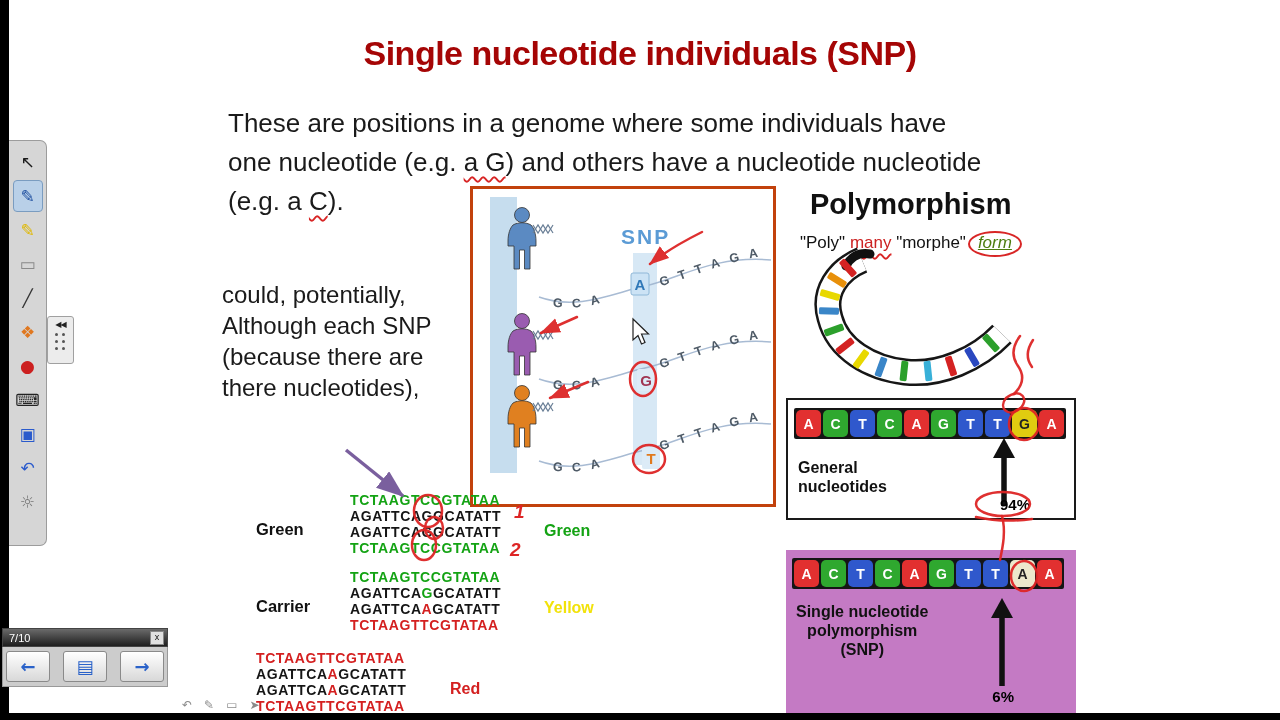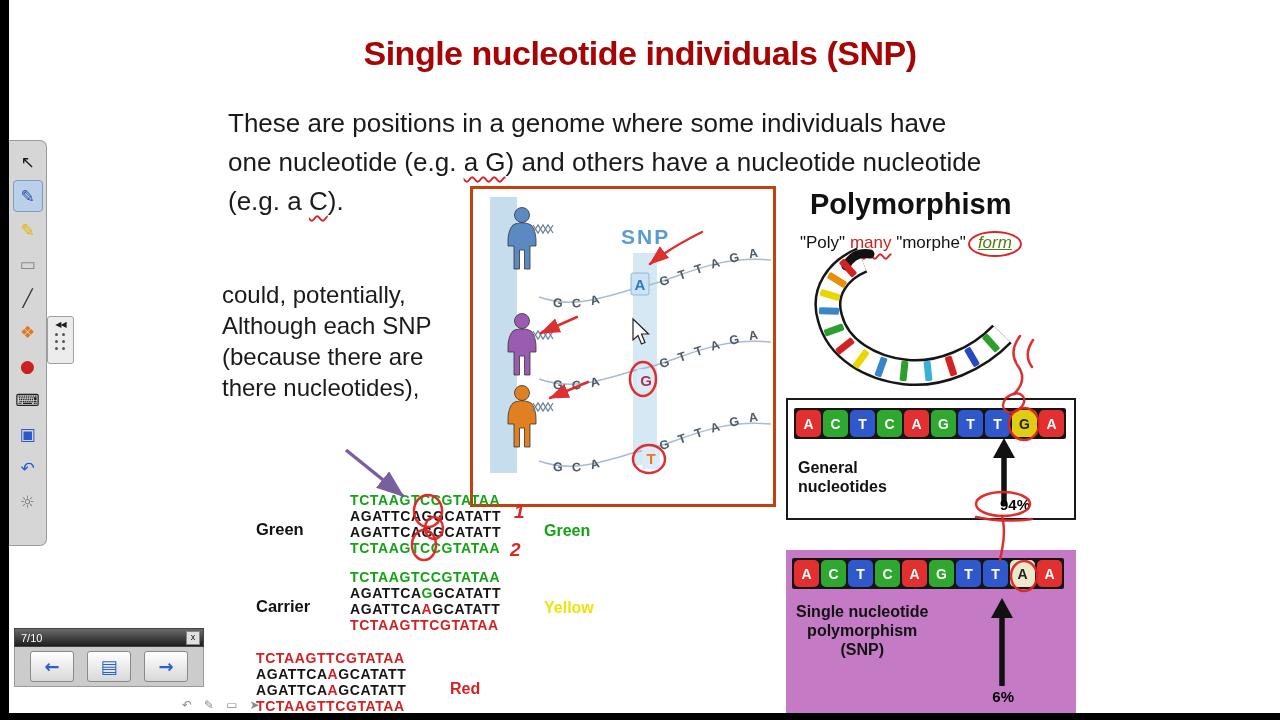--- a/index.html
+++ b/index.html
@@ -62,21 +62,21 @@
   .genotype{position:absolute;left:256px;top:492px;width:340px;height:226px;}
   .grow{position:absolute;left:0;display:flex;align-items:flex-start;}
   .grow:nth-child(1){top:0;}
   .grow:nth-child(2){top:77px;}
   .grow:nth-child(3){top:158px;}
   .g-label{width:94px;font-size:16.5px;font-weight:bold;padding-top:28px;color:#111;}
   .g-seqs{width:168px;font-size:14px;line-height:16px;font-weight:bold;letter-spacing:.6px;white-space:nowrap;}
   .g-color{padding-left:26px;padding-top:30px;font-size:16px;font-weight:bold;}
 
   
-  .pagenav{position:absolute;left:2px;top:628px;width:190px;z-index:30;margin-left:12px;}
+  .pagenav{position:absolute;left:2px;top:628px;width:166px;z-index:30;}
   .pagenav-title{height:17px;background:linear-gradient(#6a6a6a,#1e1e1e);color:#fff;font-size:11px;
                  display:flex;justify-content:space-between;align-items:center;padding:0 3px 0 6px;border:1px solid #444;}
   .pagenav-close{width:12px;height:12px;background:#e0e0e0;color:#111;border:1px solid #888;font-size:9px;
                  line-height:11px;text-align:center;cursor:pointer;}
   .pagenav-body{height:39px;background:#cccccc;border:1px solid #999;border-top:none;
                 display:flex;align-items:center;justify-content:center;gap:13px;}
   .navbtn{width:42px;height:29px;background:linear-gradient(#ffffff,#d8d8d8);border:1px solid #8a8a8a;
           border-radius:3px;box-shadow:inset 0 1px 0 #fff;display:flex;align-items:center;justify-content:center;
           font-size:18px;font-weight:bold;color:#2a62c9;font-family:"DejaVu Sans",sans-serif;cursor:pointer;}
 

